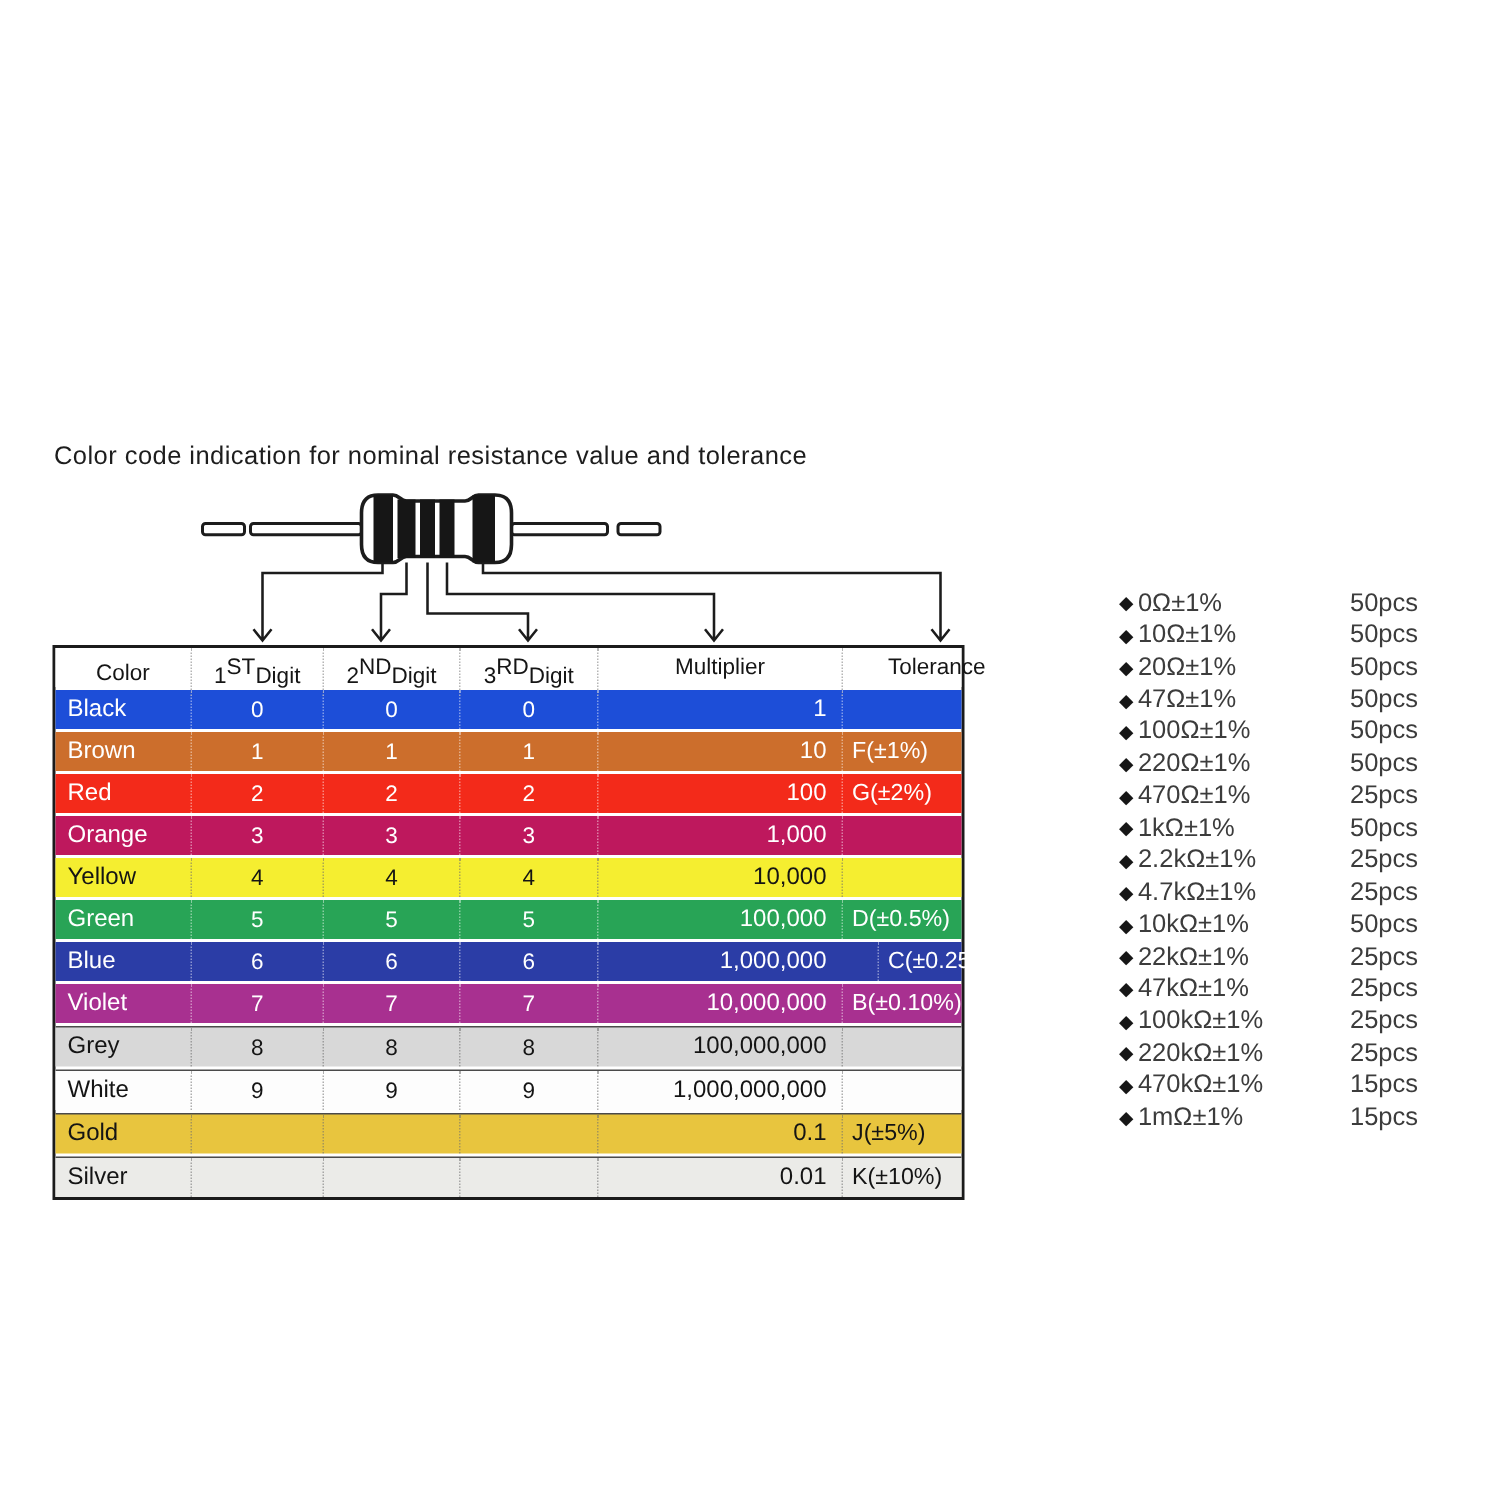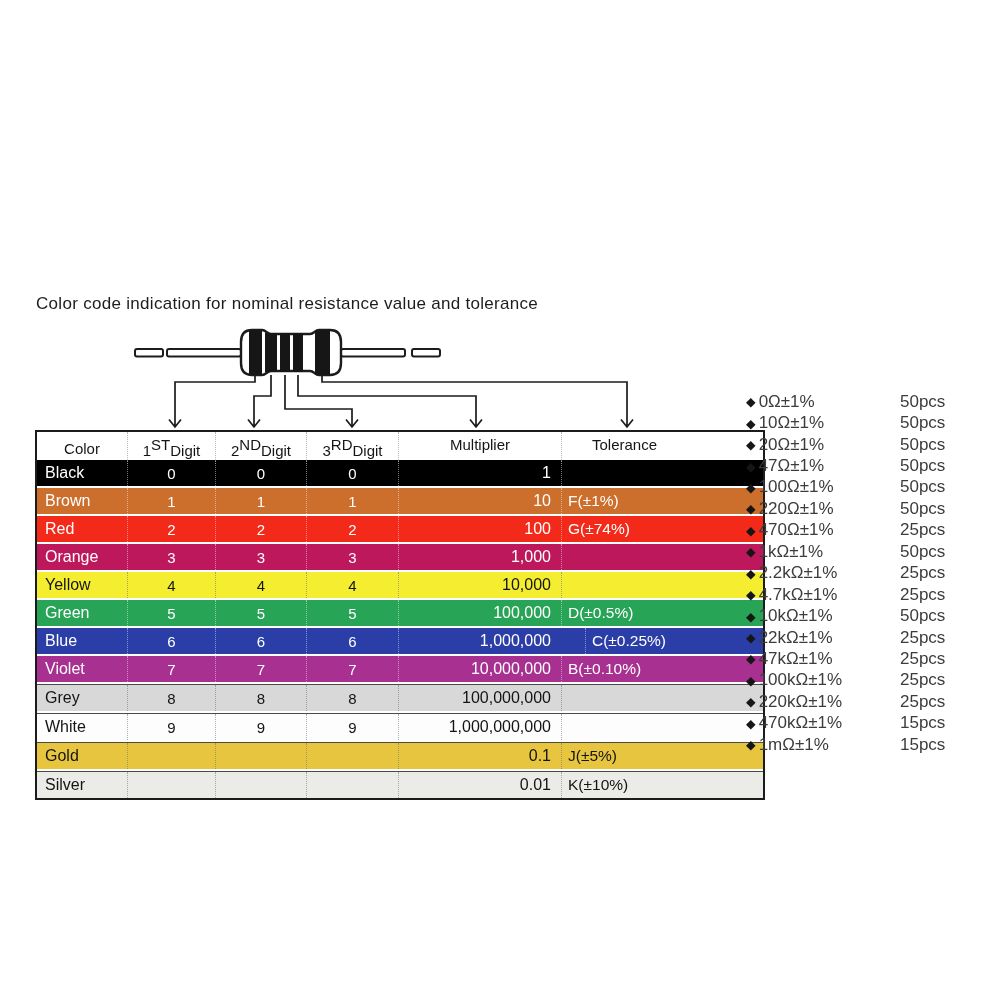--- a/index.html
+++ b/index.html
@@ -8,21 +8,21 @@
     font-family:"Liberation Sans", sans-serif; overflow:hidden;
   }
   .title {
     position:absolute; left:36px; top:294px; font-size:17px; color:#1d1d1d;
     letter-spacing:0.3px; white-space:nowrap;
   }
   svg.diagram { position:absolute; left:0; top:318px; }
 
   
   .ctable {
-    position:absolute; left:35px; top:430px; width:730px;
+    position:absolute; left:35px; top:430px; width:608px;
     border:2px solid #1b1b1b; background:#ffffff; box-sizing:border-box;
   }
   .thead, .row {
     display:grid; grid-template-columns:90px 88px 91px 92px 163px 126px;
     height:26px; align-items:center;
   }
   .thead { background:#ffffff; color:#151515; }
   .th { font-size:15px; text-align:center; white-space:nowrap; }
   .th sup { font-size:15px; }
   .th.sep, .cell.sep { border-left:1px dotted rgba(120,120,120,0.55); height:100%; display:flex; align-items:center; }
@@ -76,21 +76,21 @@
 <div class="ctable">
   <div class="thead">
     <div class="th">Color</div>
     <div class="th sep"><span>1</span><sup>ST</sup><span>Digit</span></div>
     <div class="th sep"><span>2</span><sup>ND</sup><span>Digit</span></div>
     <div class="th sep"><span>3</span><sup>RD</sup><span>Digit</span></div>
     <div class="th sep">Multiplier</div>
     <div class="th sep">Tolerance</div>
   </div>
   <div>
-      <div class="row" style="background: #000000; color: rgb(255, 255, 255);">
+      <div class="row" style="background: #1d4ed8; color: rgb(255, 255, 255);">
         <div class="cell cell-name">Black</div>
         <div class="cell cell-d" style="border-left: 1px dotted rgba(255, 255, 255, 0.45);">0</div>
         <div class="cell cell-d" style="border-left: 1px dotted rgba(255, 255, 255, 0.45);">0</div>
         <div class="cell cell-d" style="border-left: 1px dotted rgba(255, 255, 255, 0.45);">0</div>
         <div class="cell cell-mult" style="border-left: 1px dotted rgba(255, 255, 255, 0.45);">1</div>
         <div class="cell cell-tol" style="border-left: 1px dotted rgba(255, 255, 255, 0.45);"></div>
       </div>
       <div class="row" style="background: rgb(204, 110, 44); color: rgb(255, 255, 255);">
         <div class="cell cell-name">Brown</div>
         <div class="cell cell-d" style="border-left: 1px dotted rgba(255, 255, 255, 0.45);">1</div>
@@ -98,21 +98,21 @@
         <div class="cell cell-d" style="border-left: 1px dotted rgba(255, 255, 255, 0.45);">1</div>
         <div class="cell cell-mult" style="border-left: 1px dotted rgba(255, 255, 255, 0.45);">10</div>
         <div class="cell cell-tol" style="border-left: 1px dotted rgba(255, 255, 255, 0.45);">F(±1%)</div>
       </div>
       <div class="row" style="background: rgb(243, 42, 26); color: rgb(255, 255, 255);">
         <div class="cell cell-name">Red</div>
         <div class="cell cell-d" style="border-left: 1px dotted rgba(255, 255, 255, 0.45);">2</div>
         <div class="cell cell-d" style="border-left: 1px dotted rgba(255, 255, 255, 0.45);">2</div>
         <div class="cell cell-d" style="border-left: 1px dotted rgba(255, 255, 255, 0.45);">2</div>
         <div class="cell cell-mult" style="border-left: 1px dotted rgba(255, 255, 255, 0.45);">100</div>
-        <div class="cell cell-tol" style="border-left: 1px dotted rgba(255, 255, 255, 0.45);">G(±74%)</div>
+        <div class="cell cell-tol" style="border-left: 1px dotted rgba(255, 255, 255, 0.45);">G(±2%)</div>
       </div>
       <div class="row" style="background: #be185d; color: rgb(255, 255, 255);">
         <div class="cell cell-name">Orange</div>
         <div class="cell cell-d" style="border-left: 1px dotted rgba(255, 255, 255, 0.45);">3</div>
         <div class="cell cell-d" style="border-left: 1px dotted rgba(255, 255, 255, 0.45);">3</div>
         <div class="cell cell-d" style="border-left: 1px dotted rgba(255, 255, 255, 0.45);">3</div>
         <div class="cell cell-mult" style="border-left: 1px dotted rgba(255, 255, 255, 0.45);">1,000</div>
         <div class="cell cell-tol" style="border-left: 1px dotted rgba(255, 255, 255, 0.45);"></div>
       </div>
       <div class="row" style="background: rgb(245, 238, 48); color: rgb(20, 20, 20);">

